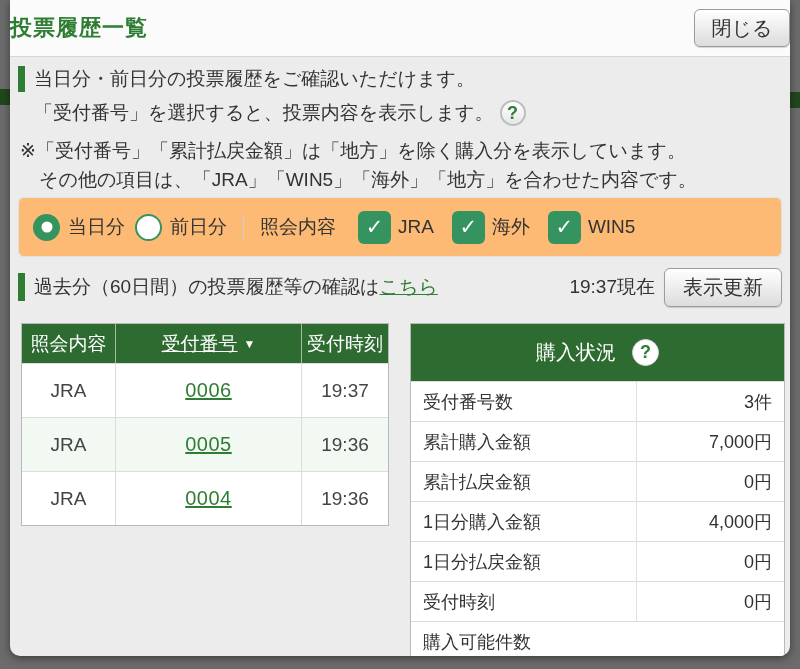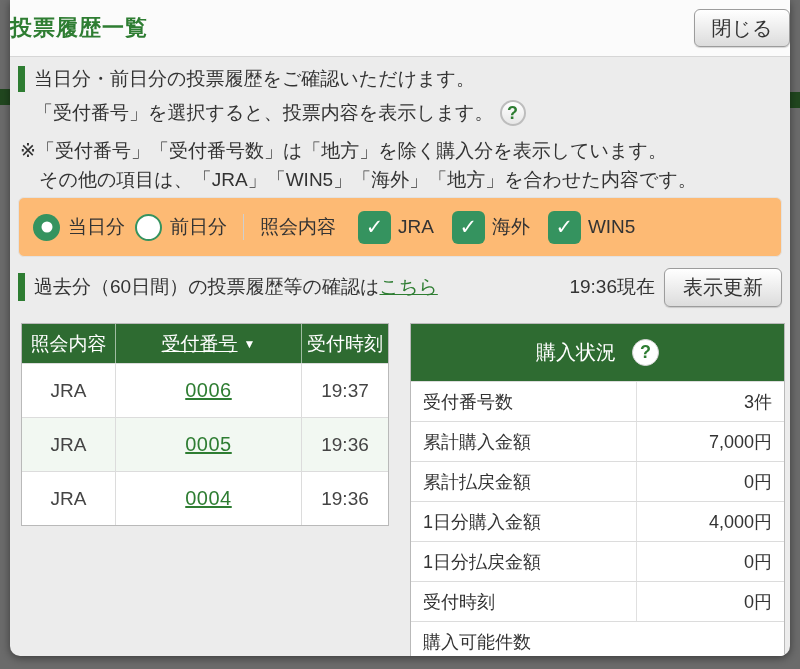--- a/index.html
+++ b/index.html
@@ -138,21 +138,21 @@
 
     <div class="notice">
       <div class="notice-line1">
         <span class="accent-bar"></span>
         <span>当日分・前日分の投票履歴をご確認いただけます。</span>
       </div>
       <div class="notice-line2">
         <span>「受付番号」を選択すると、投票内容を表示します。</span>
         <span class="help-badge">?</span>
       </div>
-      <div class="notice-line3">※「受付番号」「受付番号数」は「地方」を除く購入分を表示しています。</div>
+      <div class="notice-line3">※「受付番号」「累計払戻金額」は「地方」を除く購入分を表示しています。</div>
       <div class="notice-line4">その他の項目は、「JRA」「WIN5」「海外」「地方」を合わせた内容です。</div>
     </div>
 
     <div class="filter-bar">
       <div class="radio-opt">
         <span class="radio-circle on"></span>
         <span>当日分</span>
       </div>
       <div class="radio-opt">
         <span class="radio-circle off"></span>
@@ -172,21 +172,21 @@
         <span class="checkbox">✓</span>
         <span>WIN5</span>
       </div>
     </div>
 
     <div class="past-row">
       <span class="accent-bar"></span>
       <span>過去分（60日間）の投票履歴等の確認は</span>
         <a class="link">こちら</a>
       <div class="past-right">
-        <span>19:36現在</span>
+        <span>19:37現在</span>
         <button class="btn refresh-btn">表示更新</button>
       </div>
     </div>
 
     <div class="grid-table history-table">
       <div class="h-row history-head th-green">
         <div class="h-cell h-c1">照会内容</div>
         <div class="h-cell h-c2">
           <span class="sort-label">受付番号</span>
           <span class="sort-arrow">▼</span>

